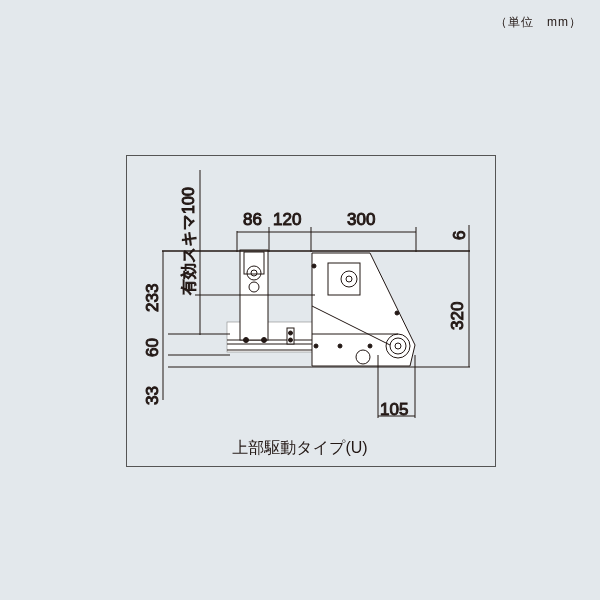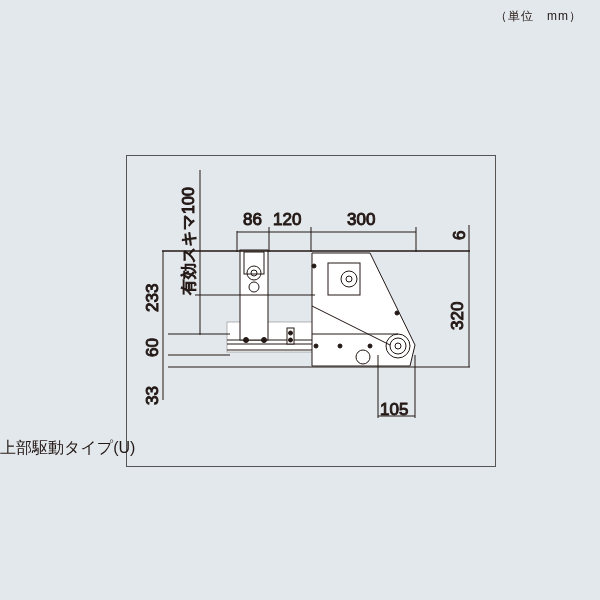--- a/index.html
+++ b/index.html
@@ -1,22 +1,22 @@
 <!DOCTYPE html>
 <html><head>
 <meta charset="utf-8">
 <style>
   html, body { margin:0; padding:0; }
   body { width:600px; height:600px; background:#e3e8ec; position:relative; overflow:hidden;
          font-family:"Liberation Sans", sans-serif; color:#231815; }
-  .unit { position:absolute; right:18px; top:8px; font-size:12px; letter-spacing:1px; }
+  .unit { position:absolute; right:18px; top:14px; font-size:12px; letter-spacing:1px; }
   .frame { position:absolute; left:126px; top:155px; width:370px; height:312px;
            border:1.5px solid #555; box-sizing:border-box; }
   svg { position:absolute; left:0; top:0; }
-  .caption { position:absolute; left:0; width:600px; top:438px; font-size:16px; }
+  .caption { position:absolute; left:0; width:600px; top:438px; text-align:center; font-size:16px; }
   .dim { font-family:"Liberation Sans", sans-serif; fill:#231815; }
 </style>
 </head>
 <body>
 
 <div class="unit">（単位　mm）</div>
 <div class="frame"></div>
 
 <svg width="600" height="600" stroke="#231815" fill="none" stroke-width="1">
 

